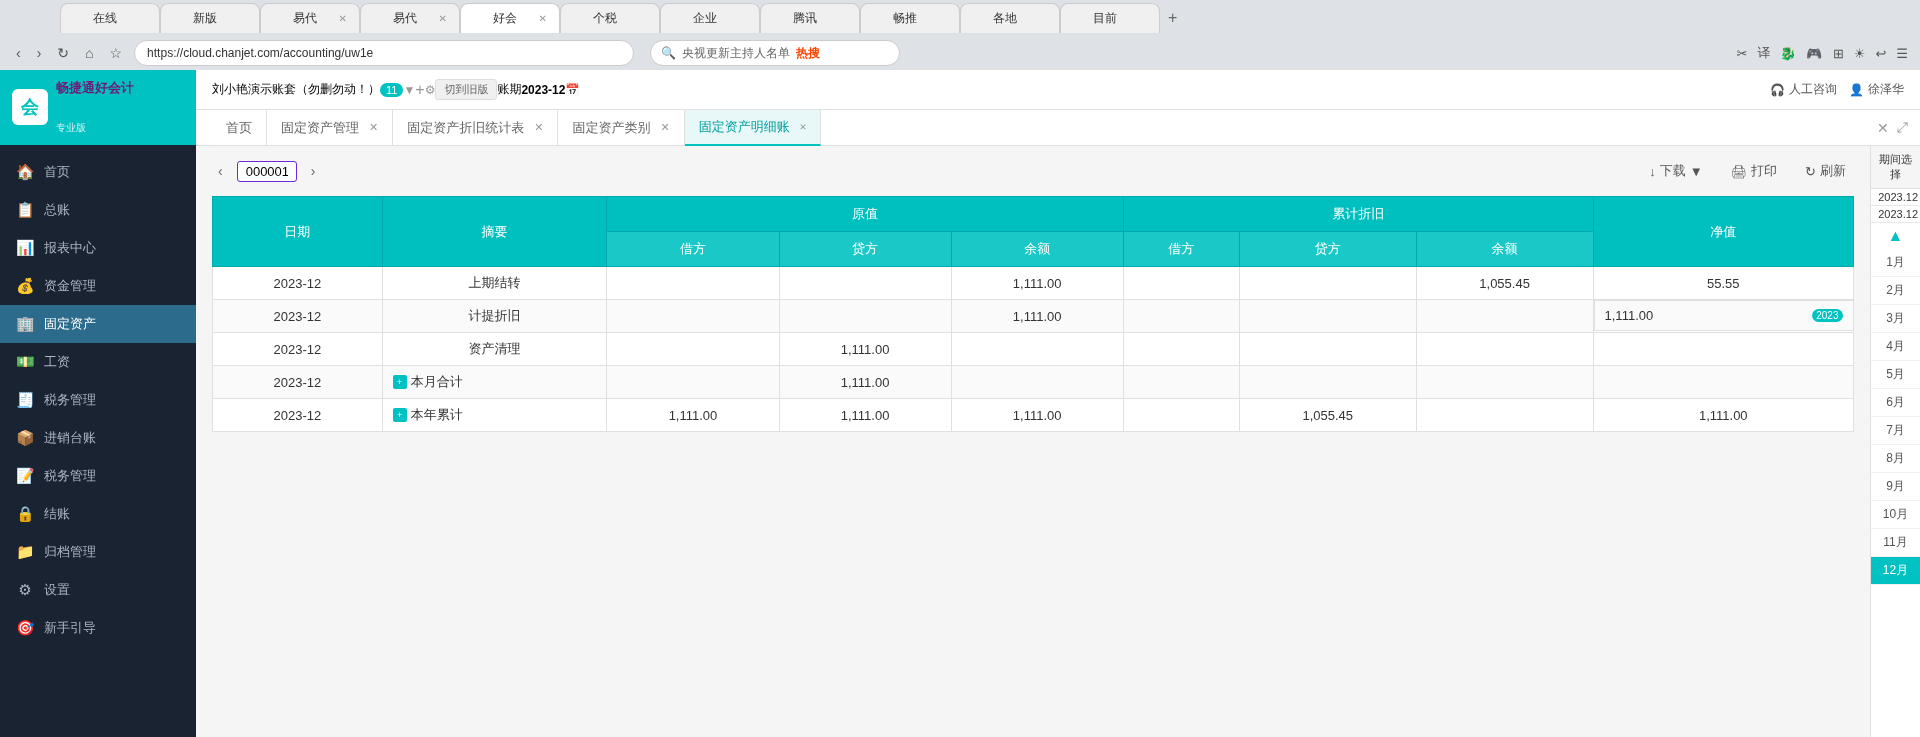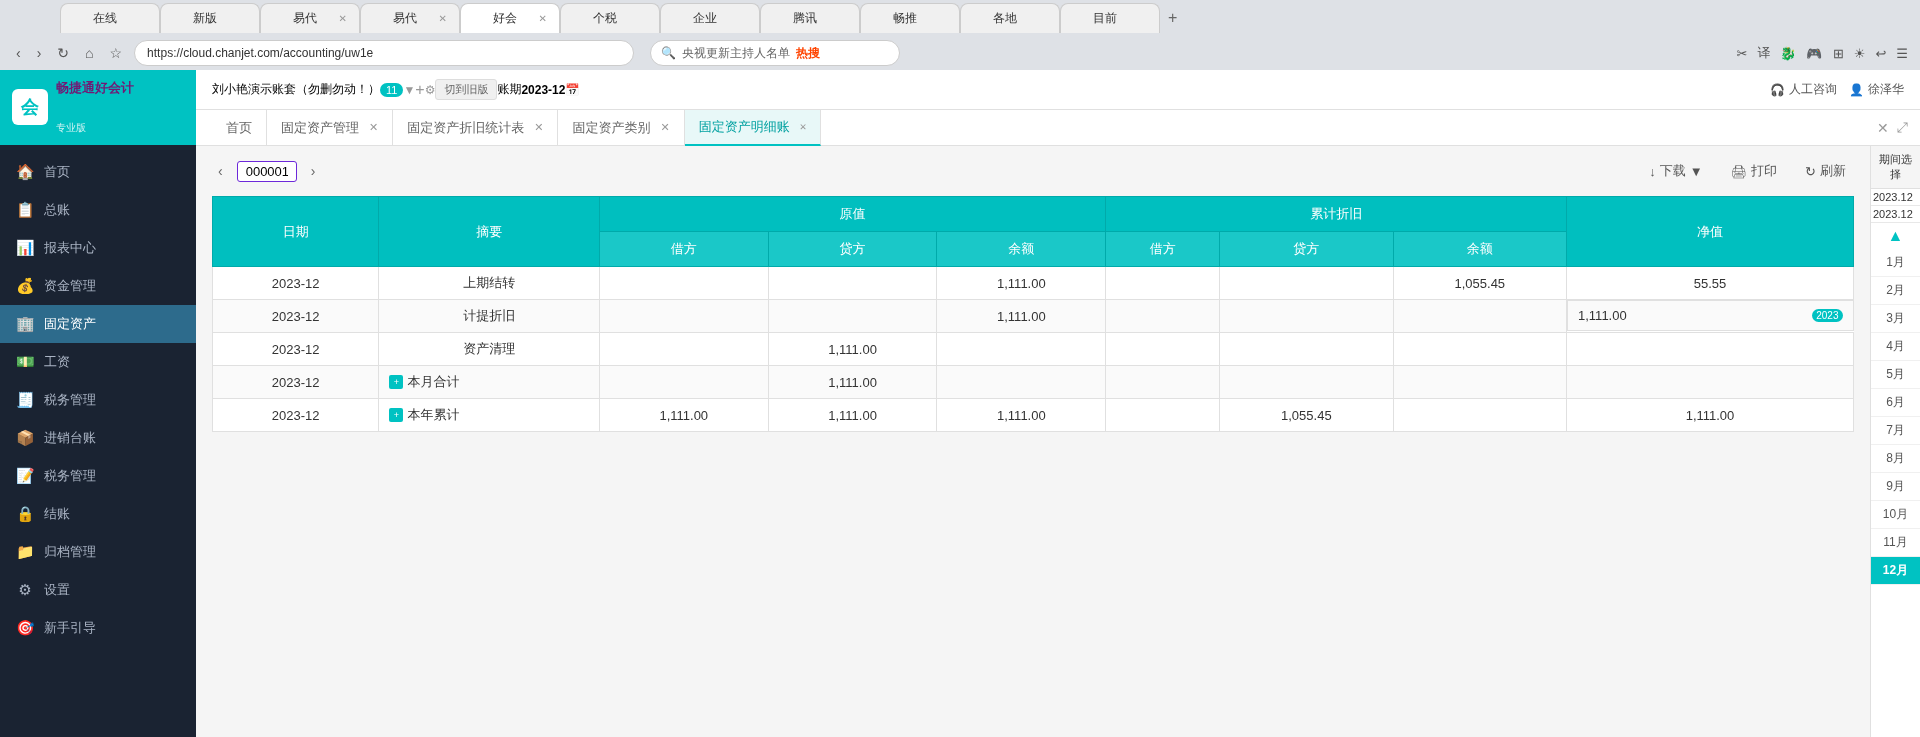--- a/index.html
+++ b/index.html
@@ -70,24 +70,24 @@
     .data-table th { background: #00bfbf; color: #fff; padding: 8px 10px; text-align: center; font-size: 13px; font-weight: normal; border: 1px solid #00aaaa; }
     .data-table td { padding: 7px 10px; border: 1px solid #e0e0e0; text-align: center; font-size: 13px; color: #333; }
     .data-table tr:nth-child(even) td { background: #fafafa; }
     .th-sub { background: #1ac8c8 !important; }
     .row-label { display: flex; align-items: center; gap: 4px; justify-content: flex-start; }
     .row-icon { width: 14px; height: 14px; background: #00c2c2; border-radius: 2px; display: inline-flex; align-items: center; justify-content: center; color: #fff; font-size: 9px; flex-shrink: 0; }
     .amount-cell { text-align: right; }
 
     .right-sidebar { width: 50px; background: #fff; border-left: 1px solid #e0e0e0; display: flex; flex-direction: column; overflow: hidden; }
     .rs-header { background: #f5f5f5; padding: 6px 4px; text-align: center; font-size: 11px; color: #333; border-bottom: 1px solid #e0e0e0; }
-    .rs-selected { font-size: 11px; color: #333; text-align: left; padding: 2px; border-bottom: 1px solid #e8e8e8; }
+    .rs-selected { font-size: 11px; color: #333; text-align: right; padding: 2px; border-bottom: 1px solid #e8e8e8; }
     .rs-months { display: flex; flex-direction: column; }
     .rs-month { height: 28px; display: flex; align-items: center; justify-content: center; font-size: 12px; color: #555; cursor: pointer; border-bottom: 1px solid #f0f0f0; }
-    .rs-month.active { background: #00c2c2; color: #fff; border-radius: 0; font-weight: bold; }
+    .rs-month.active { background: #00c2c2; color: #fff; border-radius: 0; }
     .rs-up-icon { text-align: center; padding: 4px; color: #00c2c2; font-size: 16px; cursor: pointer; }
   </style>
 </head>
 <body>
 
 <div class="browser-chrome">
   <div class="browser-tabs">
     <div class="browser-tab">
       <span class="tab-icon green"></span>
       <span>在线</span>
@@ -340,21 +340,21 @@
               <td>2023-12</td>
               <td>计提折旧</td>
               <td class="amount-cell"></td>
               <td class="amount-cell"></td>
               <td class="amount-cell">1,111.00</td>
               <td class="amount-cell"></td>
               <td class="amount-cell"></td>
               <td class="amount-cell"></td>
               <td class="amount-cell" style="display:flex;align-items:center;justify-content:space-between;">
                 <span>1,111.00</span>
-                <span style="background:#00c2c2;color:#fff;border-radius:10px;padding:1px 4px;font-size:10px;margin-left:17px;">2023</span>
+                <span style="background:#00c2c2;color:#fff;border-radius:10px;padding:1px 4px;font-size:10px;margin-left:4px;">2023</span>
               </td>
             </tr>
 
             <tr>
               <td>2023-12</td>
               <td>资产清理</td>
               <td class="amount-cell"></td>
               <td class="amount-cell">1,111.00</td>
               <td class="amount-cell"></td>
               <td class="amount-cell"></td>

